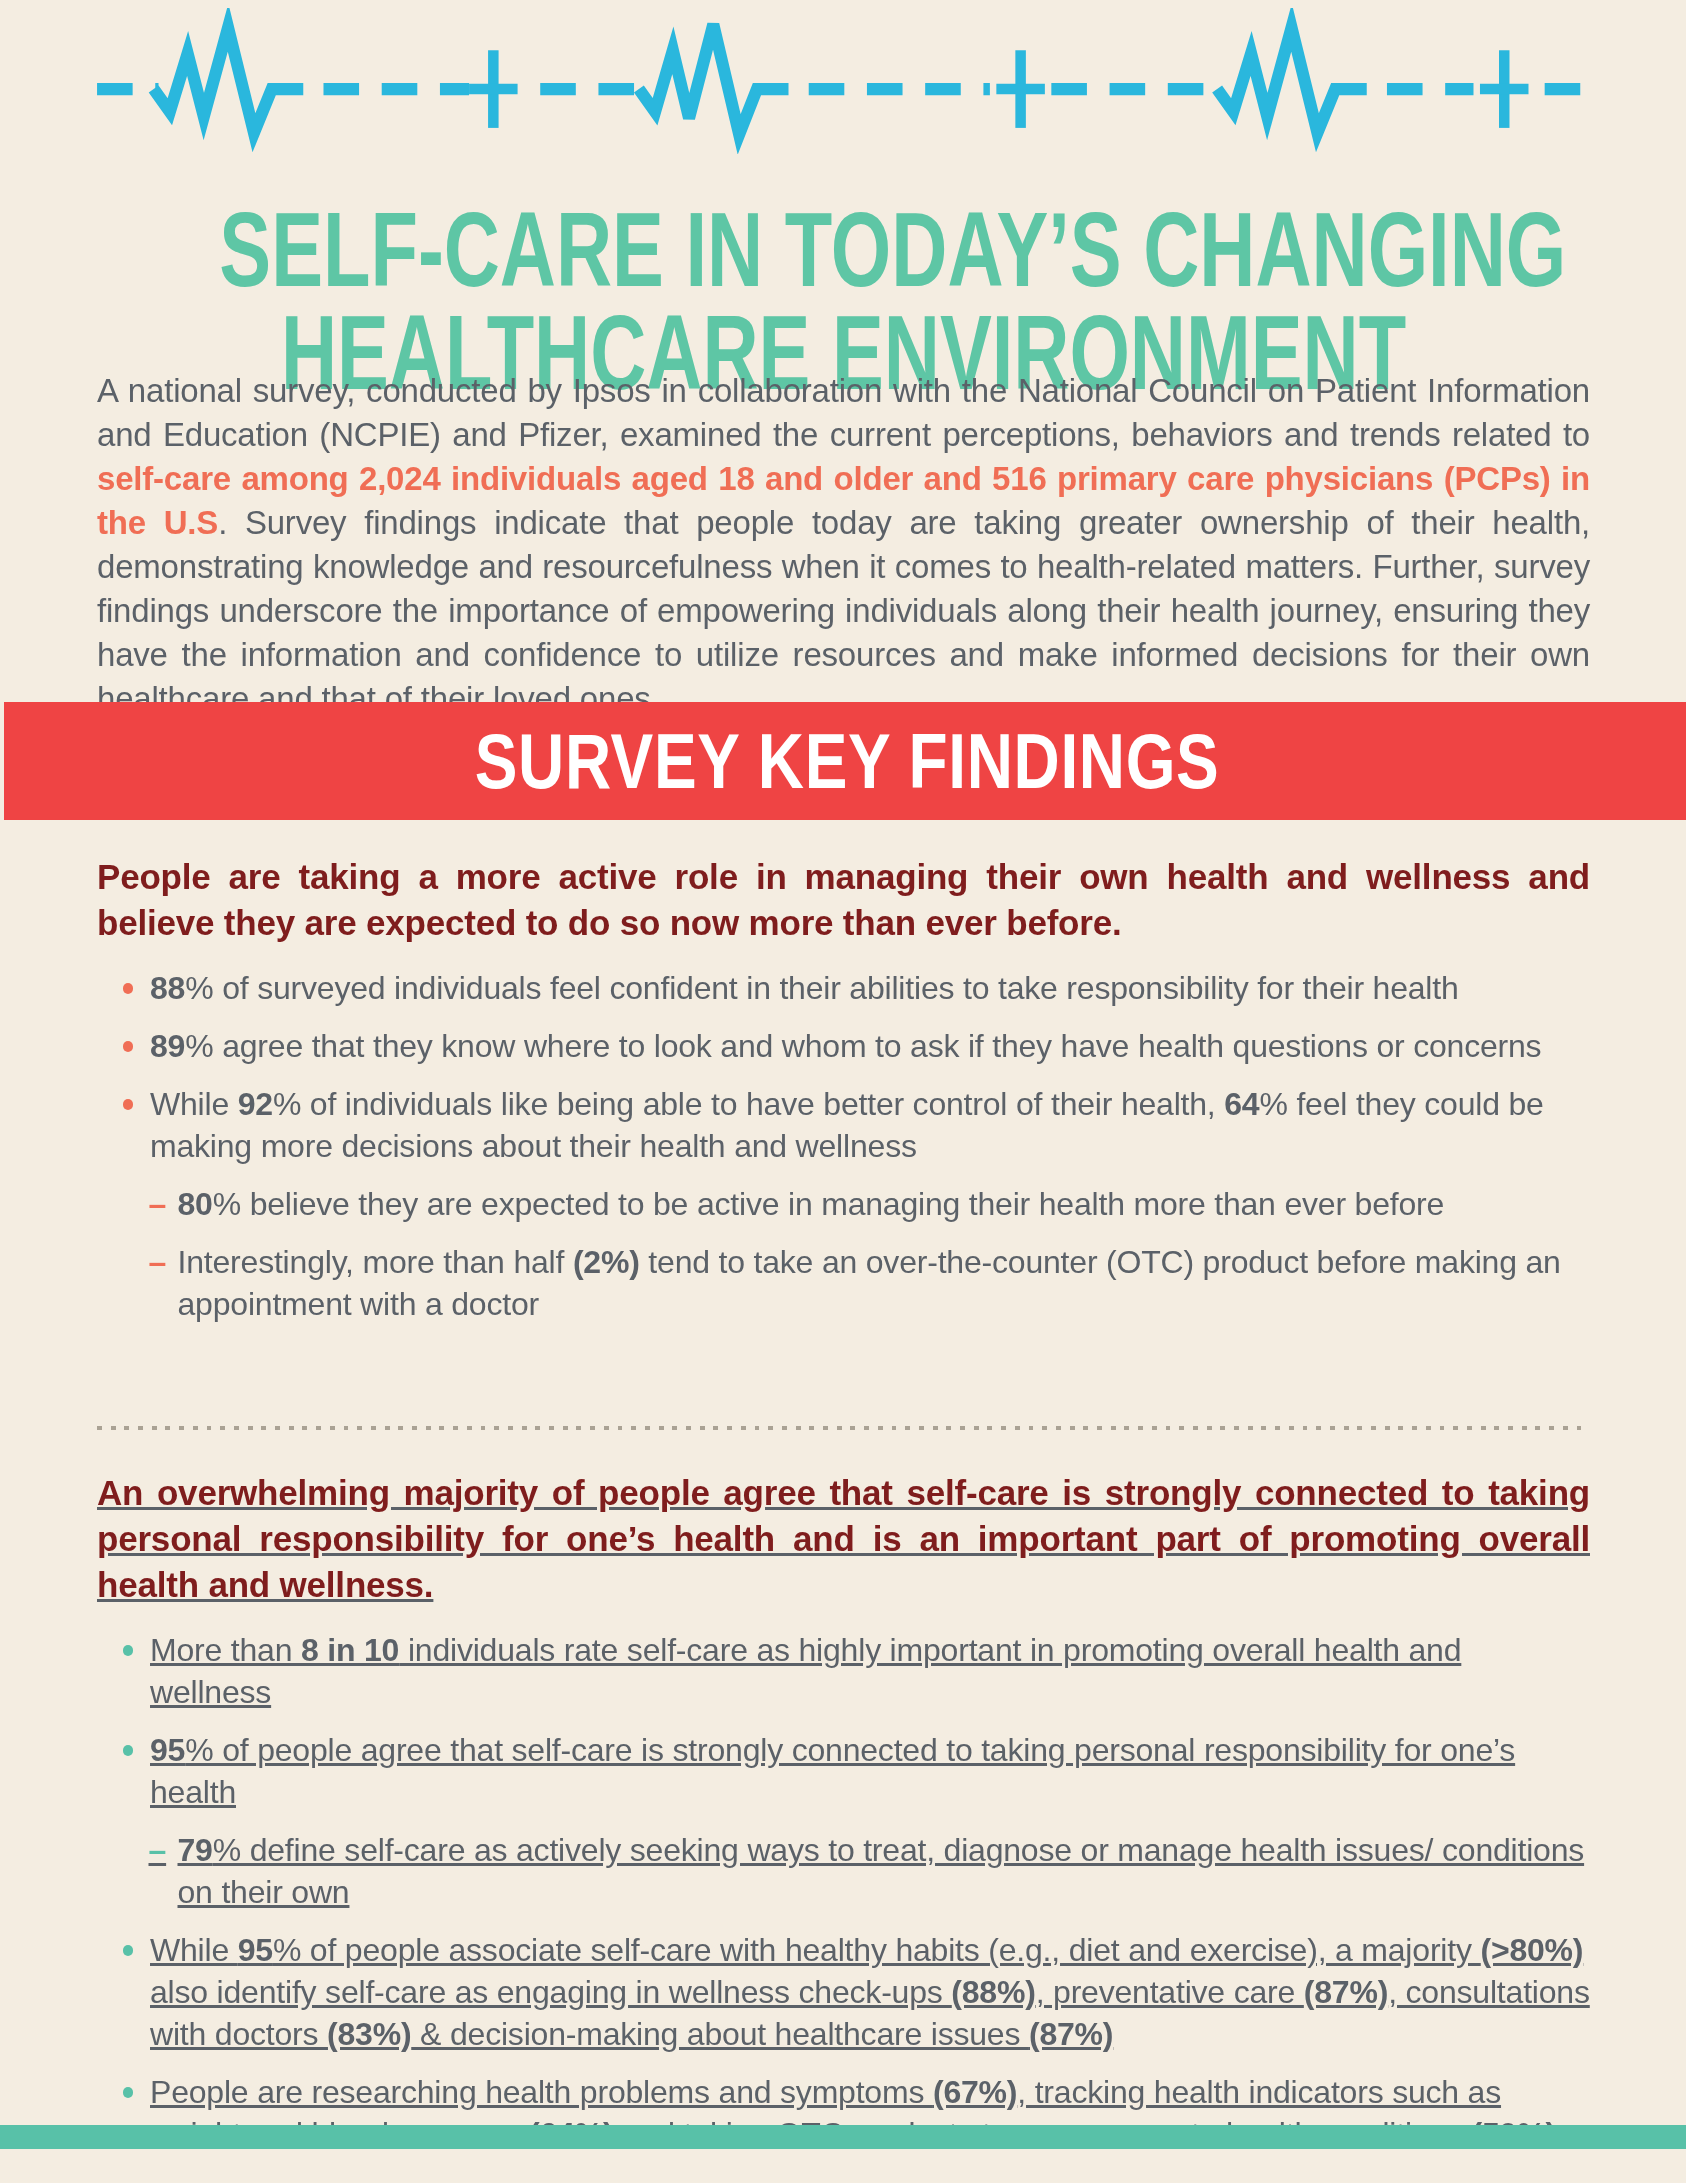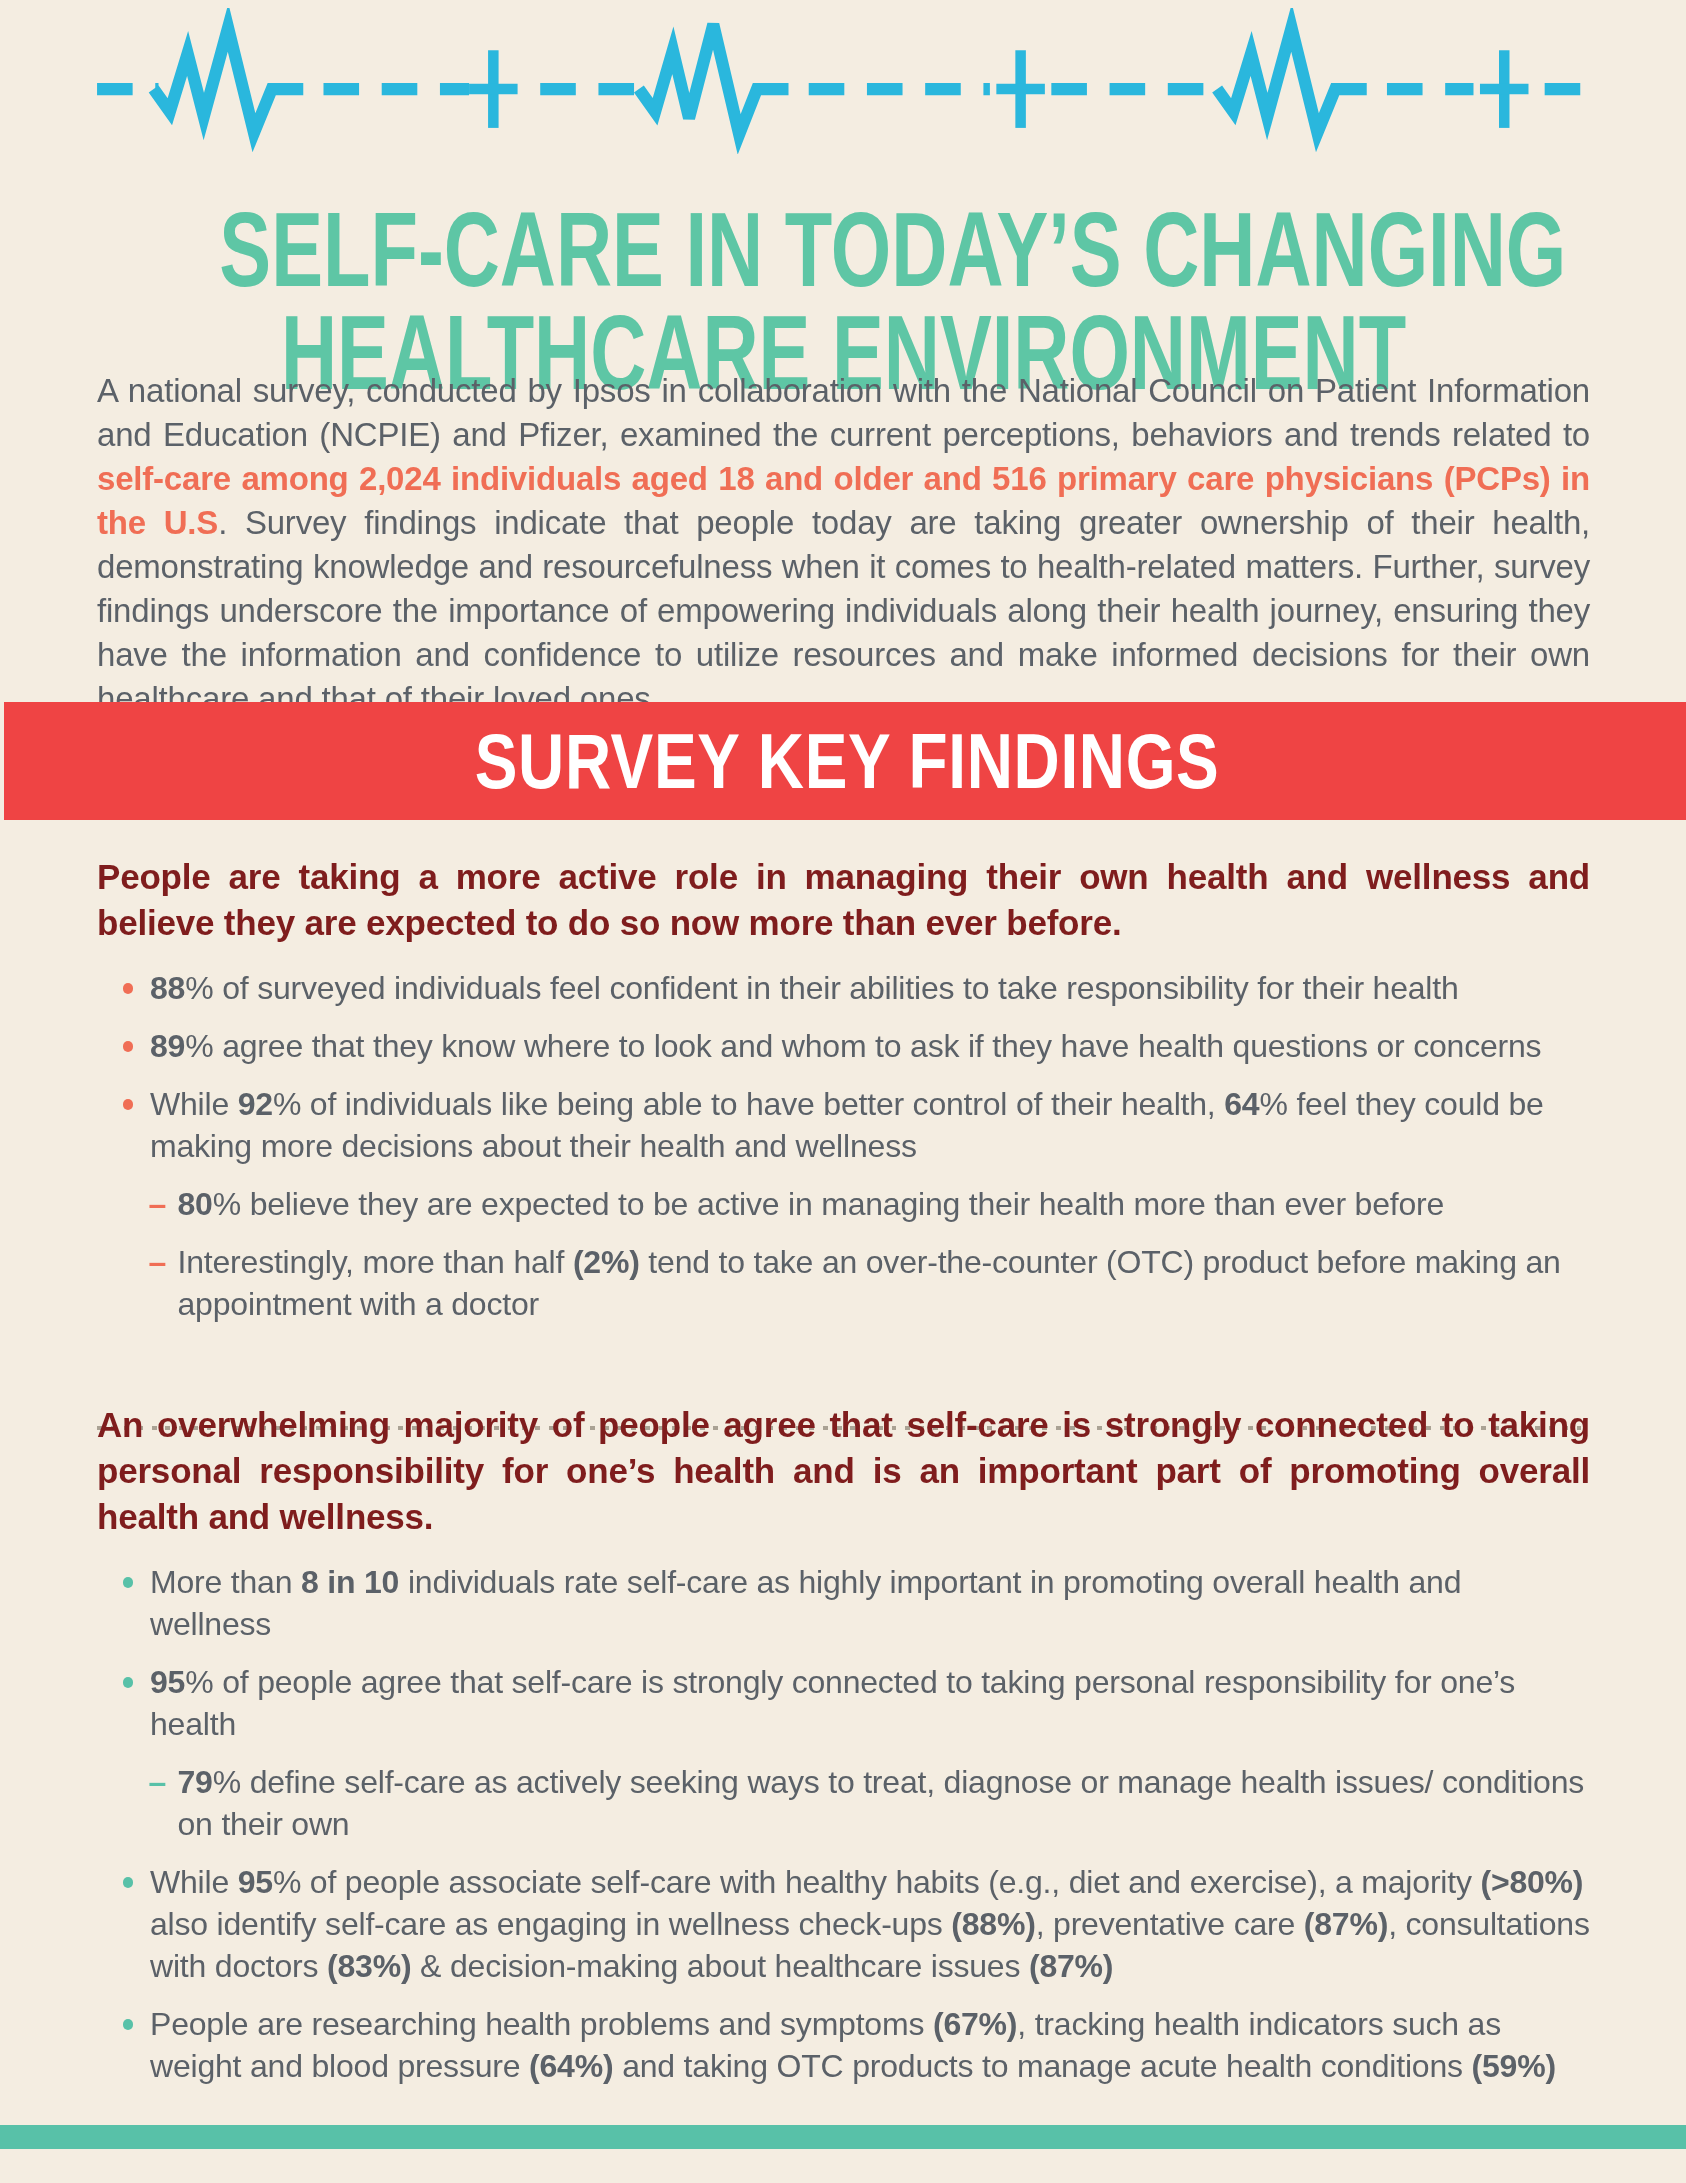--- a/index.html
+++ b/index.html
@@ -19,21 +19,21 @@
   .intro .coral{color:#f06e55;}
   .b{font-weight:700;}
   
   .banner{position:absolute;top:702px;left:4px;width:1687px;height:118px;background:#ef4444;
     display:flex;align-items:center;justify-content:center;}
   .banner h2{margin:0;color:#ffffff;font-size:78px;font-weight:700;letter-spacing:0.8px;
     transform:scaleX(0.82);transform-origin:50% 50%;white-space:nowrap;}
   
   .section{position:absolute;left:97px;width:1493px;}
   #section-1{top:854px;}
-  #section-2{top:1402px;}
+  #section-2{top:1470px;text-decoration:underline;}
   .sec-heading{margin:0 0 21px 0;font-size:35px;line-height:46px;font-weight:700;
     text-align:justify;letter-spacing:-0.2px;color:#7f1d1d;}
   ul.bullets{list-style:none;margin:0;padding:0 0 0 24px;}
   ul.bullets.coral{--mk:#f06e55;}
   ul.bullets.teal{--mk:#58c1a8;}
   ul.bullets li{display:flex;margin-bottom:16px;font-size:32px;line-height:42px;letter-spacing:-0.2px;}
   ul.bullets li.sub{margin-left:27.5px;}
   .marker{flex:0 0 29px;position:relative;}
   .marker.dot::before{content:"";position:absolute;left:1.6px;top:16px;width:10.5px;height:10.5px;
     border-radius:50%;background:var(--mk);}

